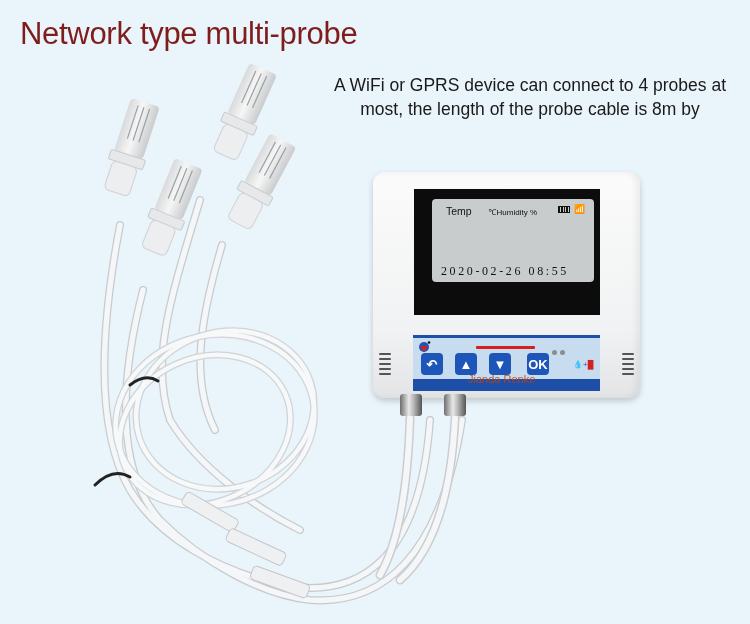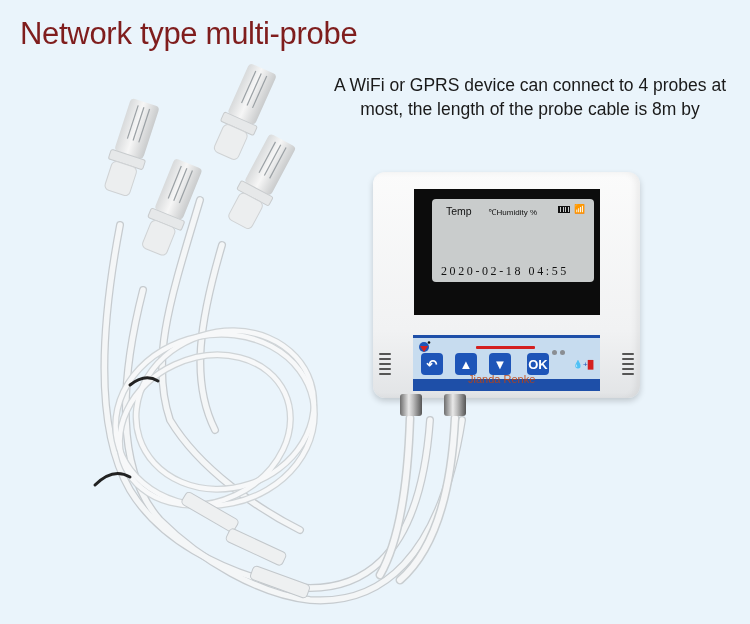--- a/index.html
+++ b/index.html
@@ -212,21 +212,21 @@
   <div class="screen-bezel">
     <div class="lcd">
       <div class="lcd-head">
         <span>Temp</span>
         <span class="t2"><span>℃</span><span>Humidity</span>
         <span>%</span></span>
       </div>
       <div class="lcd-icons">
         <span class="batt"></span><span>📶</span>
       </div>
-      <div class="lcd-date">2020-02-18 04:55</div>
+      <div class="lcd-date">2020-02-26 08:55</div>
     </div>
   </div>
 
   <div class="keypad">
     <div class="band-top"></div>
     <div class="band-bot2"></div>
     <div class="redbar"></div>
     <div class="dots"><span></span><span></span></div>
     <svg class="logo" viewBox="0 0 14 14">
       <circle cx="7" cy="6" r="5" fill="#1e55b8"></circle>

